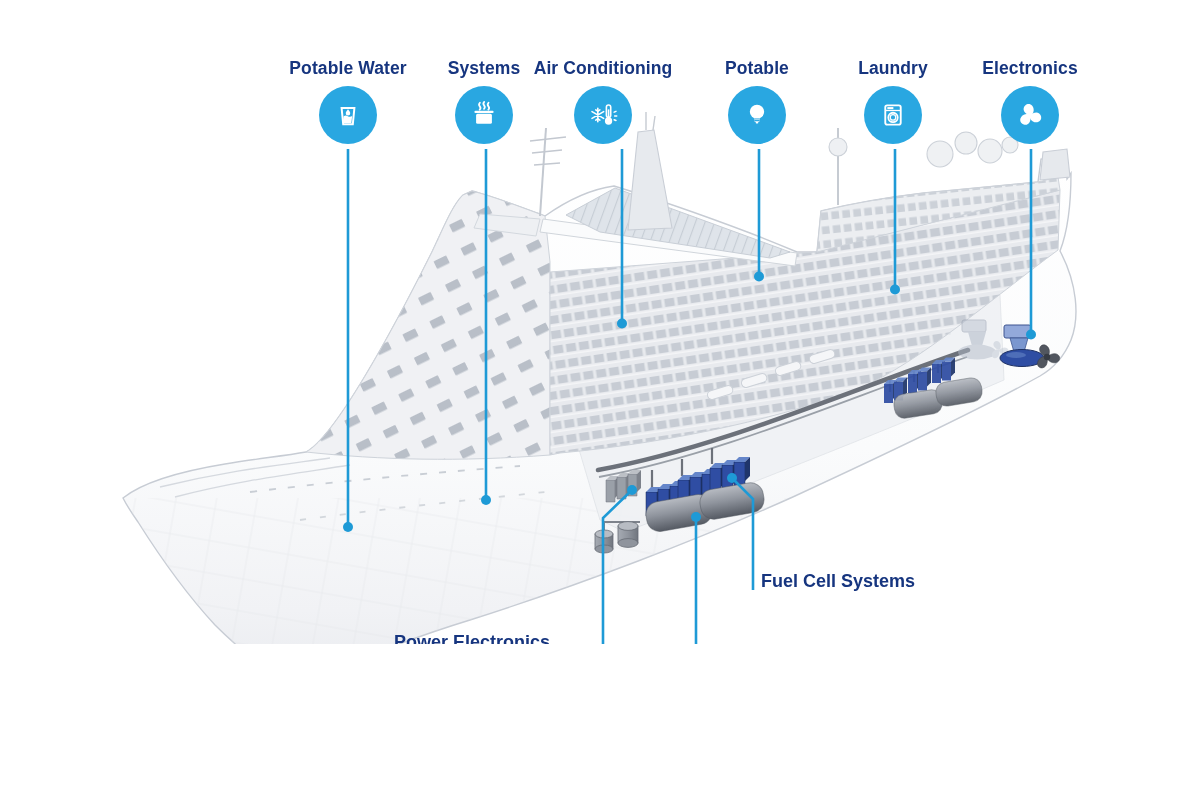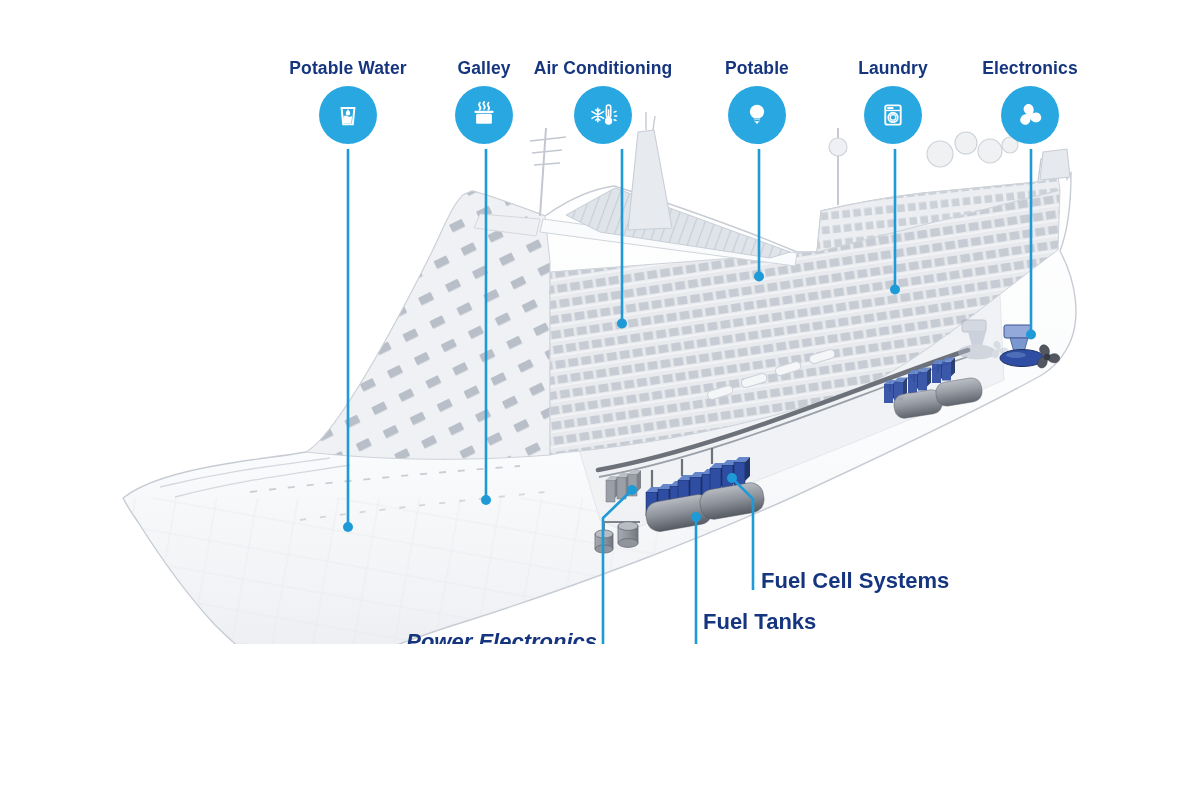--- a/index.html
+++ b/index.html
@@ -3,22 +3,22 @@
 <meta charset="utf-8">
 <style>
   html,body{margin:0;padding:0;background:#fff;}
   .canvas{position:relative;width:1200px;height:644px;background:#ffffff;overflow:hidden;
           font-family:"Liberation Sans",sans-serif;padding-left:23px;}
   .ship-svg{position:absolute;left:0;top:0;}
   .consumer{position:absolute;top:57px;width:190px;text-align:center;}
   .consumer .c-label{font-size:17.5px;font-weight:600;color:#16357f;letter-spacing:.1px;line-height:22px;}
   .icon-circle{width:58px;height:58px;border-radius:50%;background:#29a7e1;margin:7px auto 0;
                display:flex;align-items:center;justify-content:center;}
-  .sys-label{position:absolute;font-size:22px;font-weight:600;color:#16357f;line-height:22px;}
-  .sys-right{text-align:right;font-style:italic;}
+  .sys-label{position:absolute;font-size:18px;font-weight:600;color:#16357f;line-height:22px;}
+  .sys-right{text-align:center;}
 </style>
 </head>
 <body>
 
 <div class="canvas">
 
 <svg class="ship-svg" width="1200" height="808" viewBox="0 0 1200 808">
   <defs>
     <linearGradient id="grad-hull" x1="0" y1="0" x2="0" y2="1">
       <stop offset="0" stop-color="#ffffff"></stop>
@@ -328,21 +328,21 @@
 
 <div class="consumer" style="left:253px">
   <div class="c-label">Potable Water</div>
   <div class="icon-circle">
     <svg width="32" height="32" viewBox="0 0 34 34">
           <use href="#sym-potable-water"></use>
         </svg>
   </div>
 </div>
 <div class="consumer" style="left:389px">
-  <div class="c-label">Galley</div>
+  <div class="c-label">Systems</div>
   <div class="icon-circle">
     <svg width="32" height="32" viewBox="0 0 34 34">
           <use href="#sym-galley-pot"></use>
         </svg>
   </div>
 </div>
 <div class="consumer" style="left:508px">
   <div class="c-label">Air Conditioning</div>
   <div class="icon-circle">
     <svg width="32" height="32" viewBox="0 0 34 34">
@@ -370,17 +370,16 @@
   <div class="c-label">Electronics</div>
   <div class="icon-circle">
     <svg width="32" height="32" viewBox="0 0 34 34">
           <use href="#sym-propeller"></use>
         </svg>
   </div>
 </div>
 
 <div class="sys-label sys-right" style="left:347px;top:631px;width:250px">Power Electronics</div>
 <div class="sys-label" style="left:703px;top:611px;width:260px">
-  <span style="display:block">Fuel Tanks</span>
 </div>
 <div class="sys-label" style="left:761px;top:570px;width:220px">Fuel Cell Systems</div>
 
 </div>
 
 </body></html>

